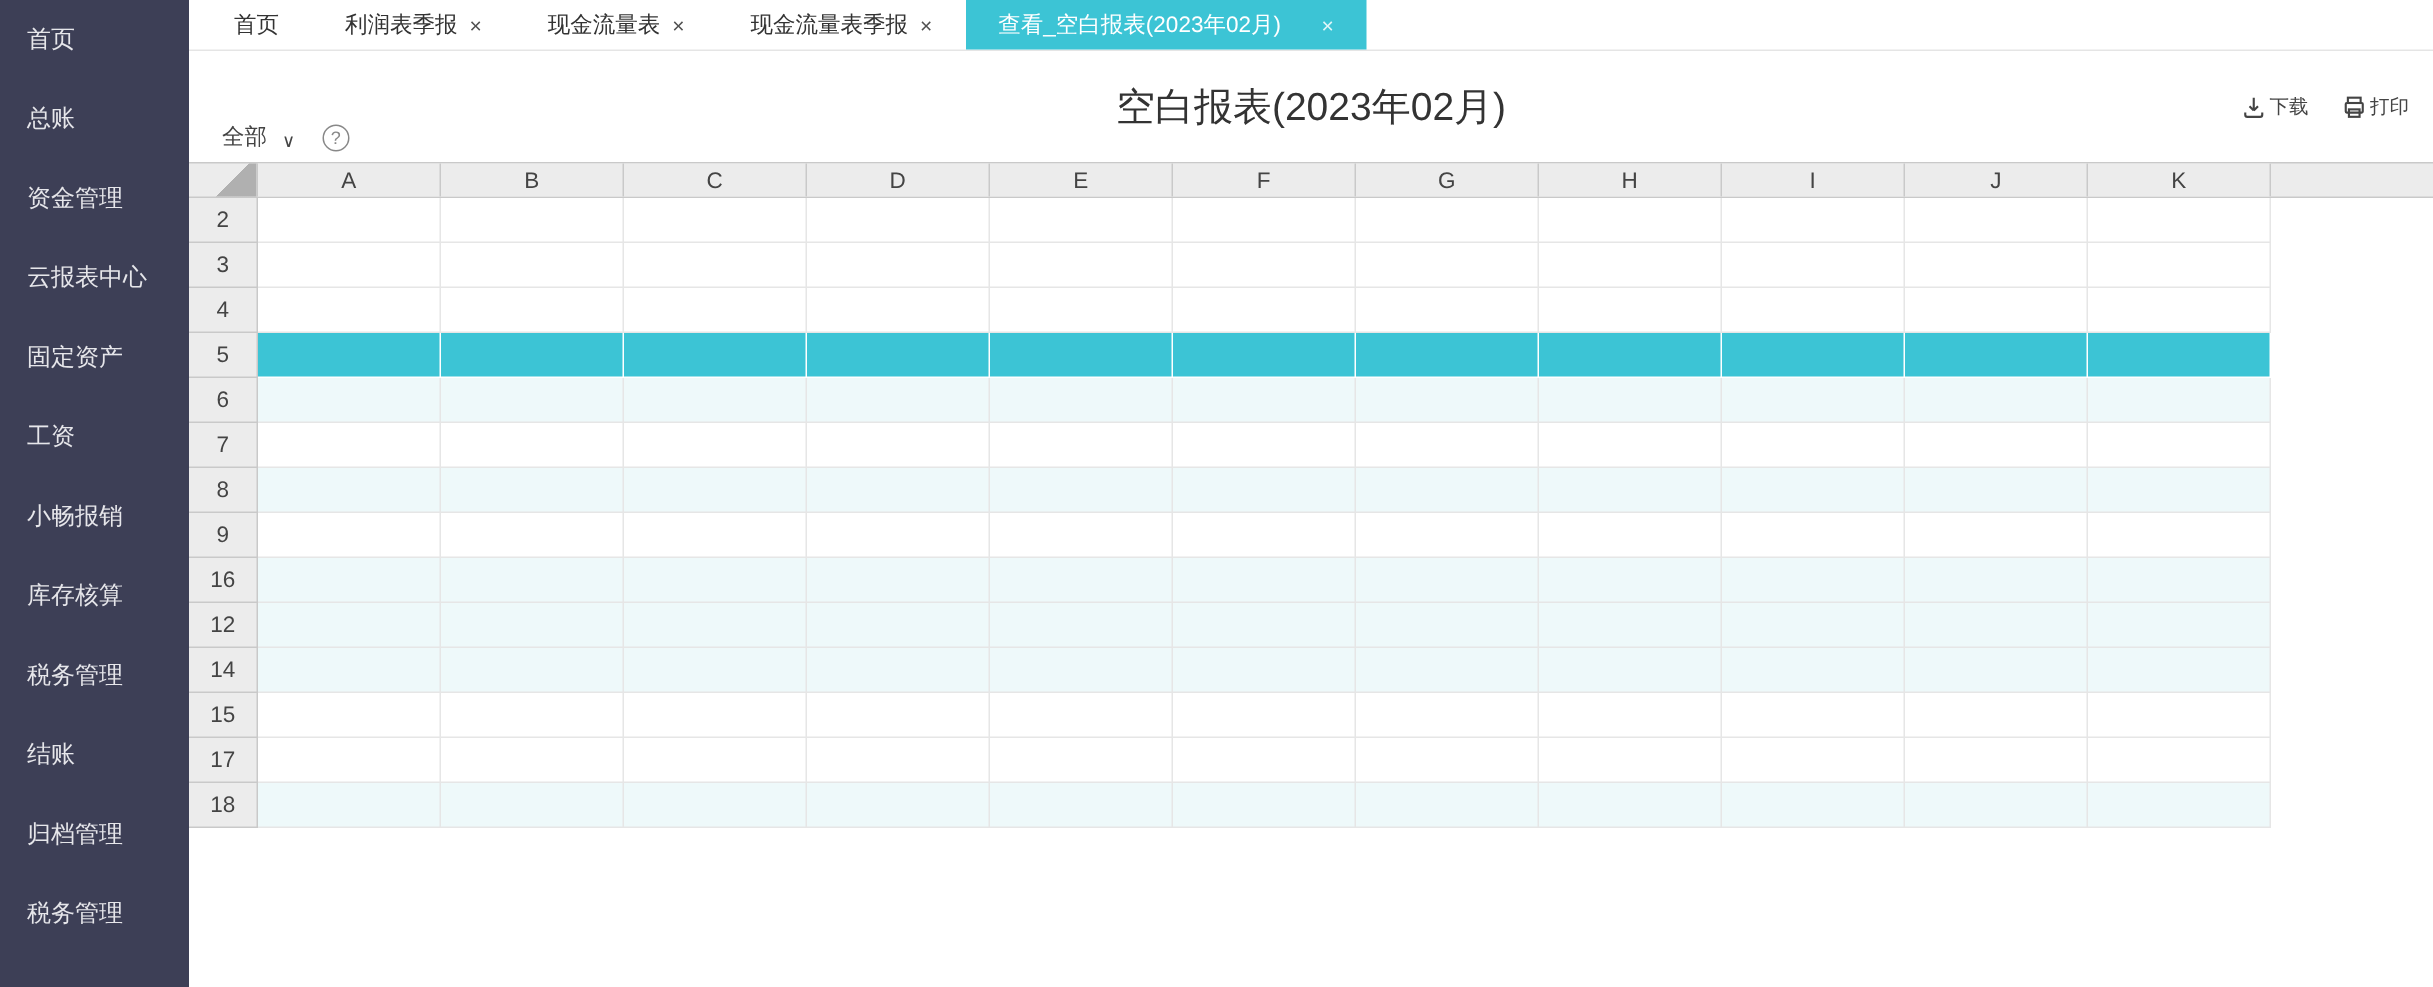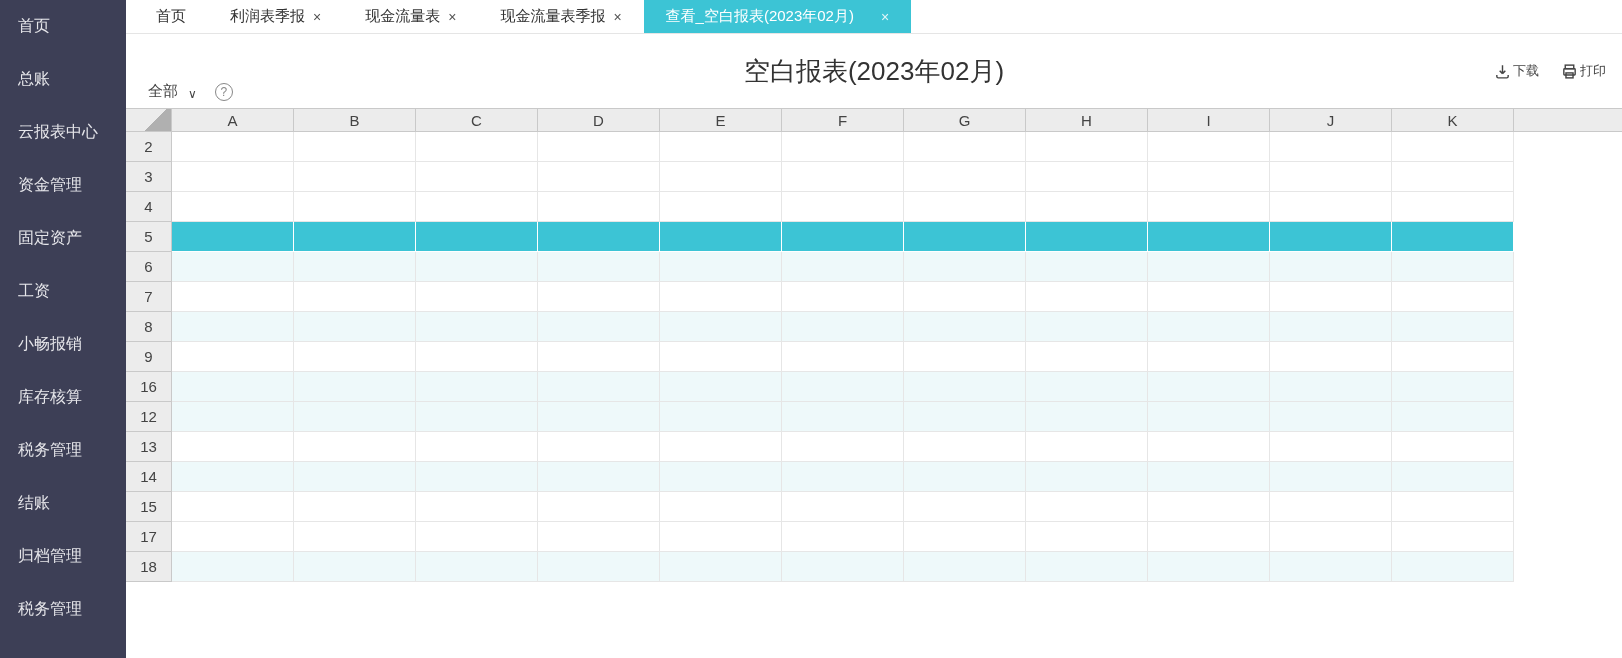--- a/index.html
+++ b/index.html
@@ -46,24 +46,24 @@
 <body>
 
 <div class="sidebar">
   <div class="sidebar-item">
       <span>首页</span>
     </div>
   <div class="sidebar-item">
       <span>总账</span>
     </div>
   <div class="sidebar-item">
+      <span>资金管理</span>
+    </div>
+  <div class="sidebar-item">
       <span>云报表中心</span>
-    </div>
-  <div class="sidebar-item">
-      <span>资金管理</span>
     </div>
   <div class="sidebar-item">
       <span>固定资产</span>
     </div>
   <div class="sidebar-item">
       <span>工资</span>
     </div>
   <div class="sidebar-item">
       <span>小畅报销</span>
     </div>
@@ -283,34 +283,20 @@
           <div class="cell"></div>
           <div class="cell"></div>
           <div class="cell"></div>
           <div class="cell"></div>
           <div class="cell"></div>
           <div class="cell"></div>
           <div class="cell"></div>
           <div class="cell"></div>
           <div class="cell"></div>
         </div>
-        <div class="body-row">
-          <div class="row-h">13</div>
-          <div class="cell"></div>
-          <div class="cell"></div>
-          <div class="cell"></div>
-          <div class="cell"></div>
-          <div class="cell"></div>
-          <div class="cell"></div>
-          <div class="cell"></div>
-          <div class="cell"></div>
-          <div class="cell"></div>
-          <div class="cell"></div>
-          <div class="cell"></div>
-        </div>
         <div class="body-row alt">
           <div class="row-h">14</div>
           <div class="cell"></div>
           <div class="cell"></div>
           <div class="cell"></div>
           <div class="cell"></div>
           <div class="cell"></div>
           <div class="cell"></div>
           <div class="cell"></div>
           <div class="cell"></div>

